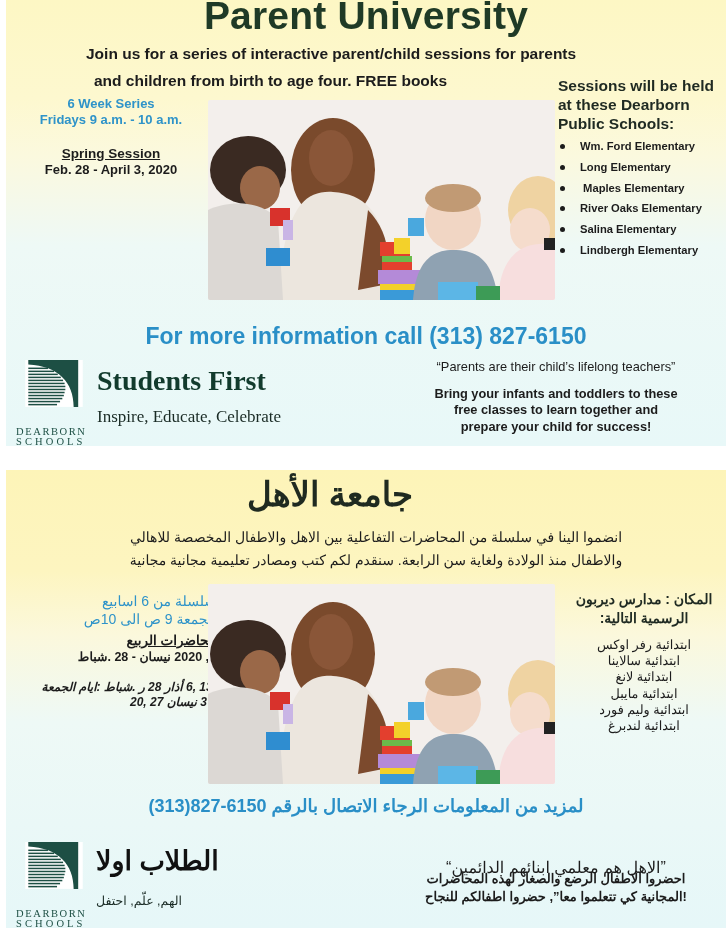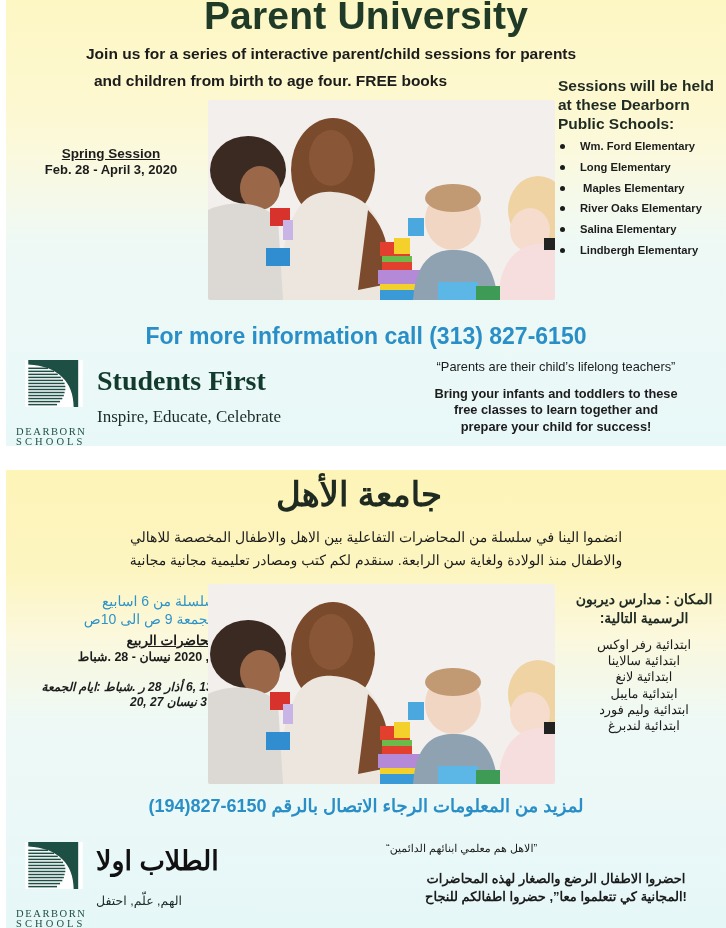--- a/index.html
+++ b/index.html
@@ -38,21 +38,21 @@
 
   .logo { left: 10px; top: 360px; width: 76px; height: 82px; }
   .brand-name { left: 91px; top: 365px; font-family: "Liberation Serif", serif; font-weight: bold; font-size: 28px; color: #123b2d; }
   .brand-tag { left: 91px; top: 407px; font-family: "Liberation Serif", serif; font-size: 17px; color: #1a2b25; }
 
   .quote { left: 380px; width: 340px; top: 359px; text-align: center; font-size: 12.8px; color: #1c1c1c; }
   .pitch { left: 380px; width: 340px; top: 386px; text-align: center; font-weight: bold; font-size: 12.8px; line-height: 16.4px; color: #1c1c1c; }
 
   
   .rtl { direction: rtl; unicode-bidi: embed; }
-  .ar-title { left: 0; width: 648px; top: 4px; text-align: center; font-weight: bold; font-size: 34px; color: #1f2a20; margin-left: 29px; }
+  .ar-title { left: 0; width: 648px; top: 4px; text-align: center; font-weight: bold; font-size: 34px; color: #1f2a20; }
   .ar-intro { left: 70px; width: 600px; top: 56px; text-align: center; font-size: 14px; line-height: 23px; color: #1c1c1c; }
   .ar-series { left: 10px; width: 200px; top: 122px; text-align: right; color: #2e93c9; font-size: 14px; line-height: 18px; }
   .ar-season { left: 10px; width: 200px; top: 162px; text-align: right; color: #1c1c1c; }
   .ar-season .hd { font-weight: bold; font-size: 13.5px; text-decoration: underline; line-height: 17px; }
   .ar-season .range { font-weight: bold; font-size: 12.5px; line-height: 17px; }
   .ar-season .dates { margin-top: 14px; font-style: italic; font-weight: bold; font-size: 12px; line-height: 15px; }
 
   .ar-photo { left: 202px; top: 114px; width: 347px; height: 200px; border-radius: 2px; overflow: hidden; }
   .ar-photo svg { width: 100%; height: 100%; display: block; }
 
@@ -60,21 +60,21 @@
   .ar-sites .hd { font-weight: bold; font-size: 14px; line-height: 19px; color: #1f2a22; }
   .ar-sites ul { list-style: none; margin-top: 9px; }
   .ar-sites li { font-size: 12.8px; line-height: 16.2px; color: #1c1c1c; }
 
   .ar-call { left: 0; width: 720px; top: 325px; text-align: center; color: #2a8fc7; font-weight: bold; font-size: 18px; }
 
   .ar-logo { left: 10px; top: 372px; width: 76px; height: 82px; }
   .ar-brand-name { left: 90px; top: 375px; font-weight: bold; font-size: 27px; color: #111; }
   .ar-brand-tag { left: 90px; top: 423px; font-size: 12.5px; color: #1a2b25; }
 
-  .ar-quote { left: 380px; width: 340px; top: 372px; text-align: left; font-size: 11px; color: #1c1c1c; }
+  .ar-quote { left: 380px; width: 340px; top: 388px; text-align: center; font-size: 16px; color: #1c1c1c; }
   .ar-pitch { left: 380px; width: 340px; top: 400px; text-align: center; font-weight: bold; font-size: 13px; line-height: 18px; color: #1c1c1c; }
 </style>
 </head>
 <body>
 
 <svg width="0" height="0" style="position:absolute">
   <defs>
     <symbol id="dearborn-logo" viewBox="0 0 76 82">
       <rect x="0" y="0" width="76" height="62" fill="#ffffff"></rect>
 
@@ -137,20 +137,24 @@
 </svg>
 
 <section class="flyer en">
   <h1 class="abs title">Parent University</h1>
 
   <div class="abs intro">
     <div>Join us for a series of interactive parent/child sessions for parents</div>
     <div class="l2">and children from birth to age four. FREE books</div>
   </div>
 
+  <div class="abs series">
+    <div>6 Week Series</div>
+    <div>Fridays 9 a.m. - 10 a.m.</div>
+  </div>
 
   <div class="abs season">
     <div class="hd">Spring Session</div>
     <div class="range">Feb. 28 - April 3, 2020</div>
   </div>
 
   <div class="abs photo" role="img" aria-label="Smiling woman playing with three toddlers and colorful building blocks">
     <svg viewBox="0 0 347 200" preserveAspectRatio="none">
         <use href="#family-photo"></use>
       </svg>
@@ -222,21 +226,21 @@
     <ul>
       <li>ابتدائية رفر اوكس</li>
       <li>ابتدائية سالاينا</li>
       <li>ابتدائية لانغ</li>
       <li>ابتدائية مايبل</li>
       <li>ابتدائية وليم فورد</li>
       <li>ابتدائية لندبرغ</li>
     </ul>
   </div>
 
-  <div class="abs ar-call rtl">لمزيد من المعلومات الرجاء الاتصال بالرقم 6150-827(194)</div>
+  <div class="abs ar-call rtl">لمزيد من المعلومات الرجاء الاتصال بالرقم 6150-827(313)</div>
 
   <div class="abs ar-logo">
     <svg width="76" height="62" viewBox="0 0 76 62">
         <use href="#dearborn-logo"></use>
       </svg>
     <div style="font-family:'Liberation Serif',serif;font-size:10.5px;letter-spacing:1.6px;color:#1d4f44;line-height:10px;margin-top:1px;">DEARBORN</div>
     <div style="font-family:'Liberation Serif',serif;font-size:10.5px;letter-spacing:3.1px;color:#1d4f44;line-height:10px;">SCHOOLS</div>
   </div>
   <div class="abs ar-brand-name rtl">الطلاب اولا</div>
   <div class="abs ar-brand-tag rtl">الهم, علّم, احتفل</div>

